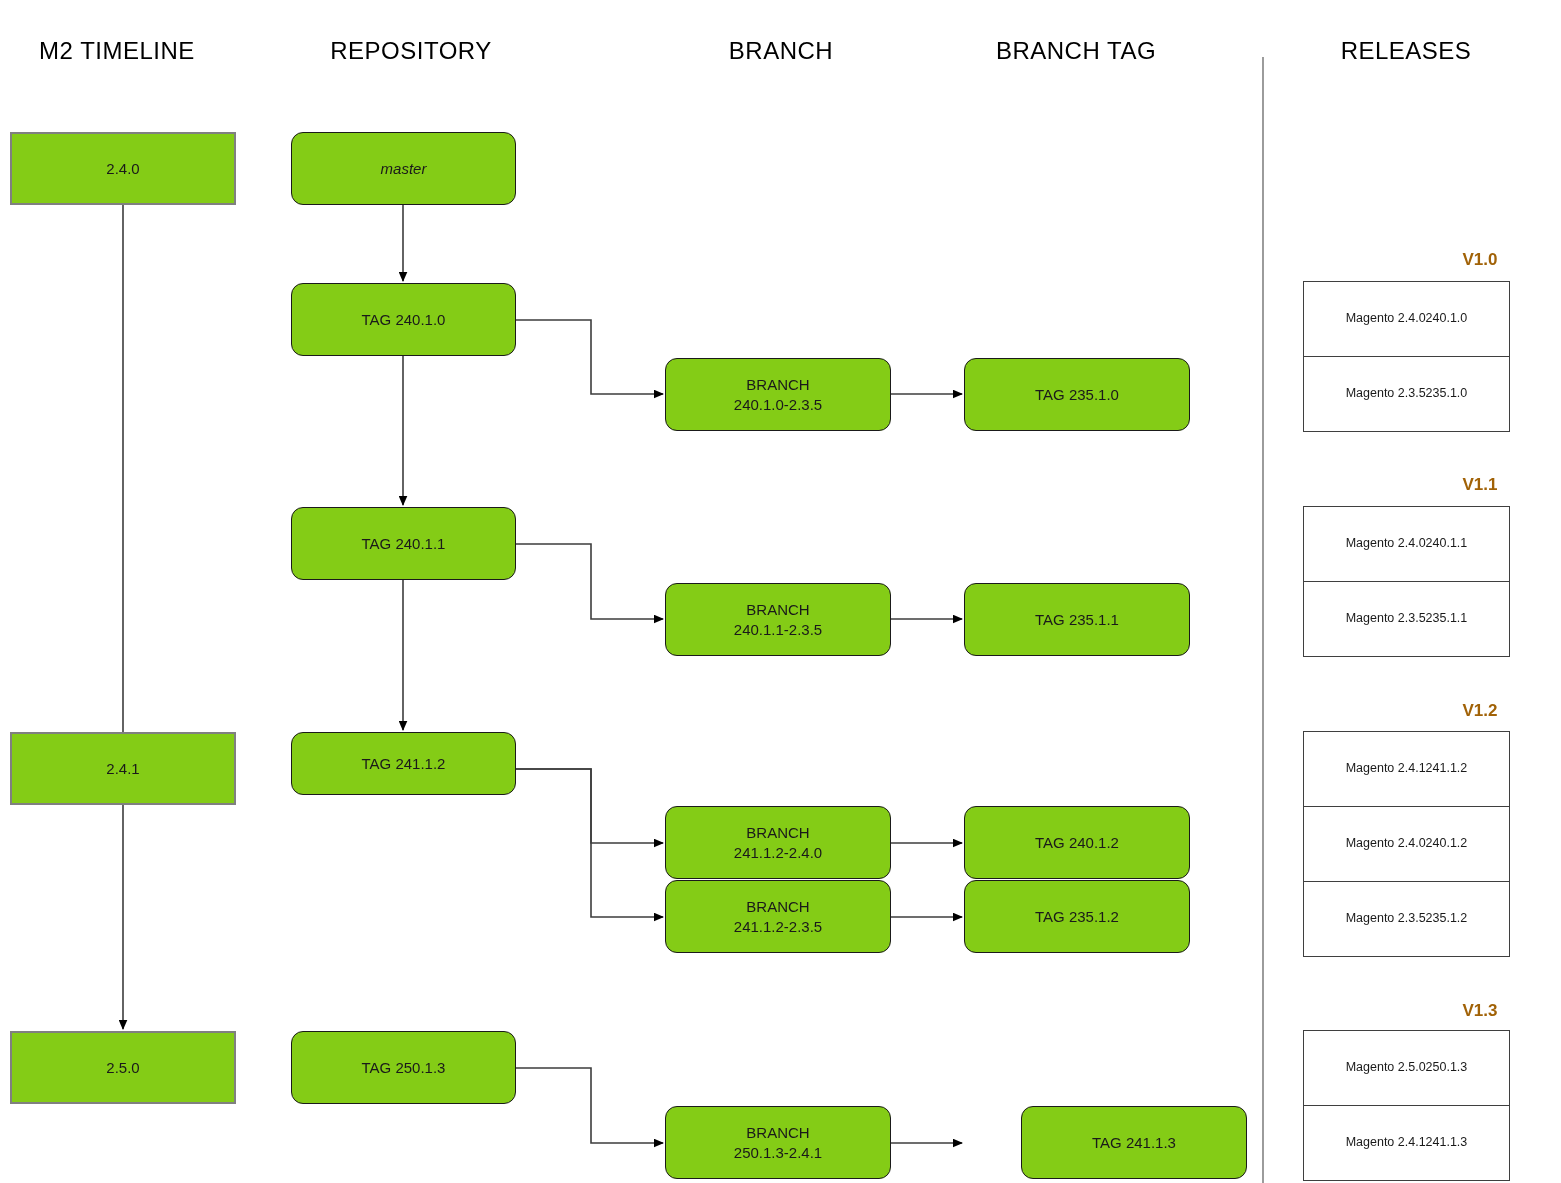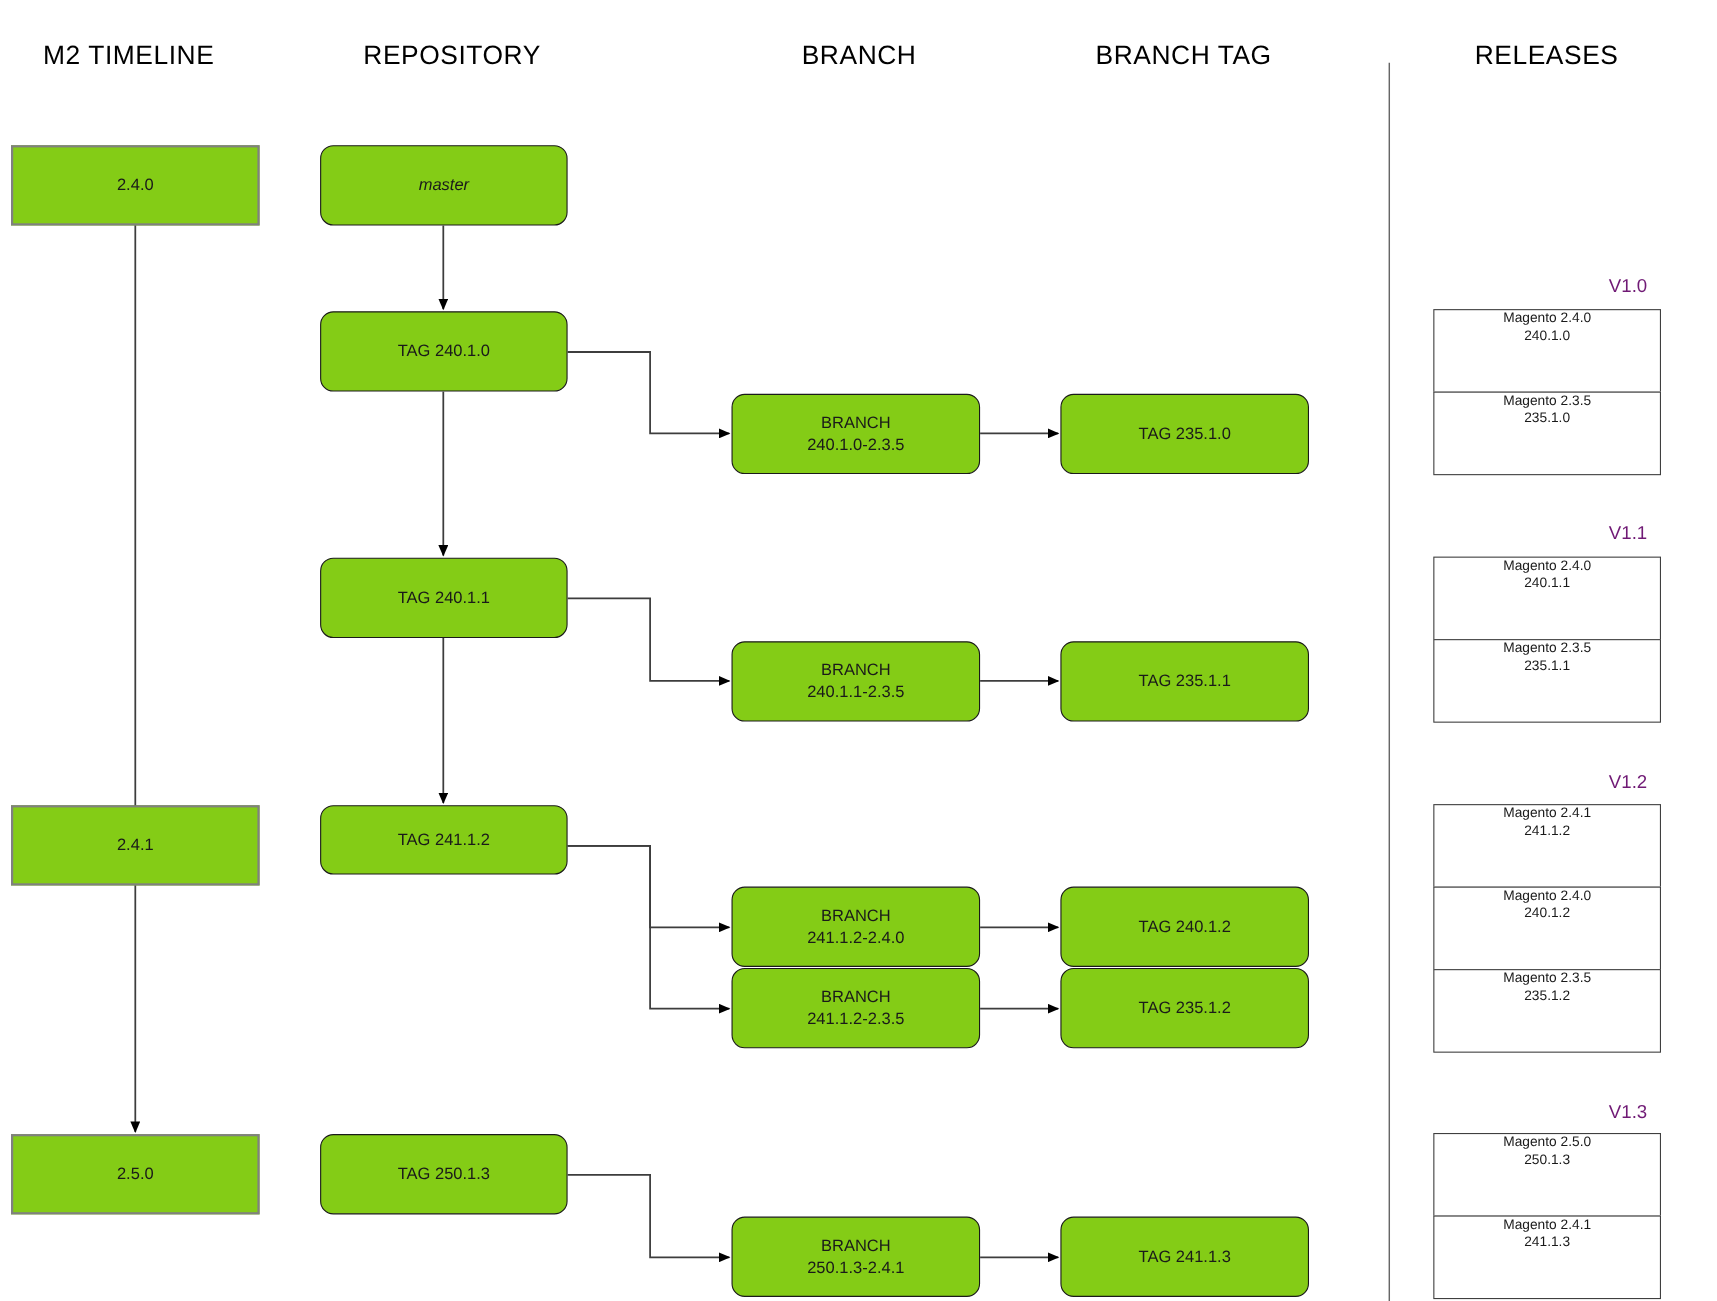--- a/index.html
+++ b/index.html
@@ -36,32 +36,32 @@
     border:2px solid #808080;
     border-radius:0;
   }
   .node-label{
     white-space:pre-line;
     line-height:1.3;
   }
   .release-version{
     position:absolute;
     transform:translateX(-50%);
-    font-weight:normal;
+    font-weight:bold;
     font-size:17px;
-    color:#701a75;
+    color:#a16207;
     white-space:nowrap;
   }
   .release-box{
     position:absolute;
     background:#ffffff;
     border:1.5px solid #3f3f3f;
     box-sizing:border-box;
-    display:flex;flex-direction:column;
-    align-items:center;
+    display:flex;flex-direction:row;
+    align-items:center;justify-content:center;
     text-align:center;
     font-size:12.5px;
     line-height:1.25;
     color:#1a1a1a;
   }
   #edges-layer{
     position:absolute;
     left:0;top:0;
     pointer-events:none;
   }
@@ -127,21 +127,21 @@
       </div>
       <div class="node rounded" style="left: 964px; top: 583px; width: 226px; height: 73px;">
         <span class="node-label">TAG 235.1.1</span>
       </div>
       <div class="node rounded" style="left: 964px; top: 806px; width: 226px; height: 73px; text-align: right;">
         <span class="node-label">TAG 240.1.2</span>
       </div>
       <div class="node rounded" style="left: 964px; top: 880px; width: 226px; height: 73px;">
         <span class="node-label">TAG 235.1.2</span>
       </div>
-      <div class="node rounded" style="left: 964px; top: 1106px; width: 226px; height: 73px;">
+      <div class="node rounded" style="left: 1021px; top: 1106px; width: 226px; height: 73px;">
         <span class="node-label">TAG 241.1.3</span>
       </div>
     </div>
   <div id="releases-layer">
       <div class="release-version" style="left: 1480px; top: 250px;">V1.0</div>
       <div class="release-box" style="left: 1303px; top: 281px; width: 207px; height: 76px;">
         <span>Magento 2.4.0</span>
         <span>240.1.0</span>
       </div>
       <div class="release-box" style="left: 1303px; top: 356px; width: 207px; height: 76px;">

